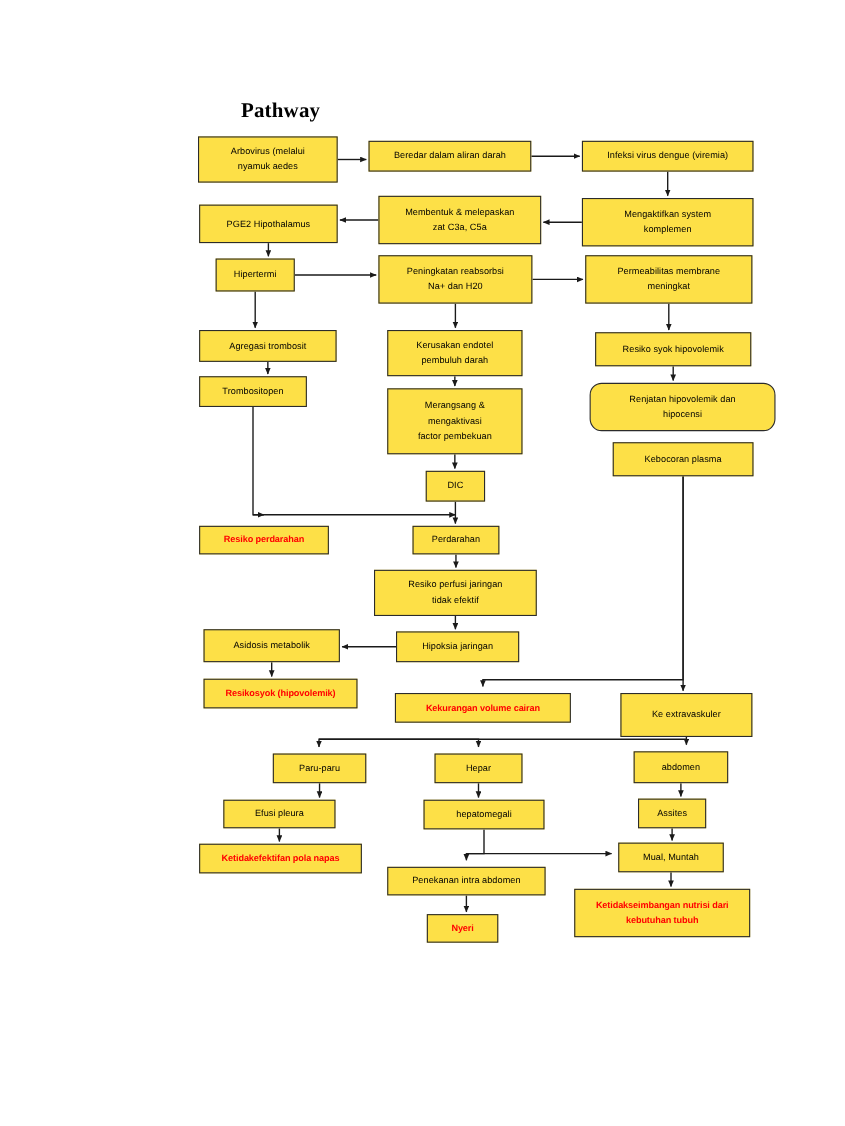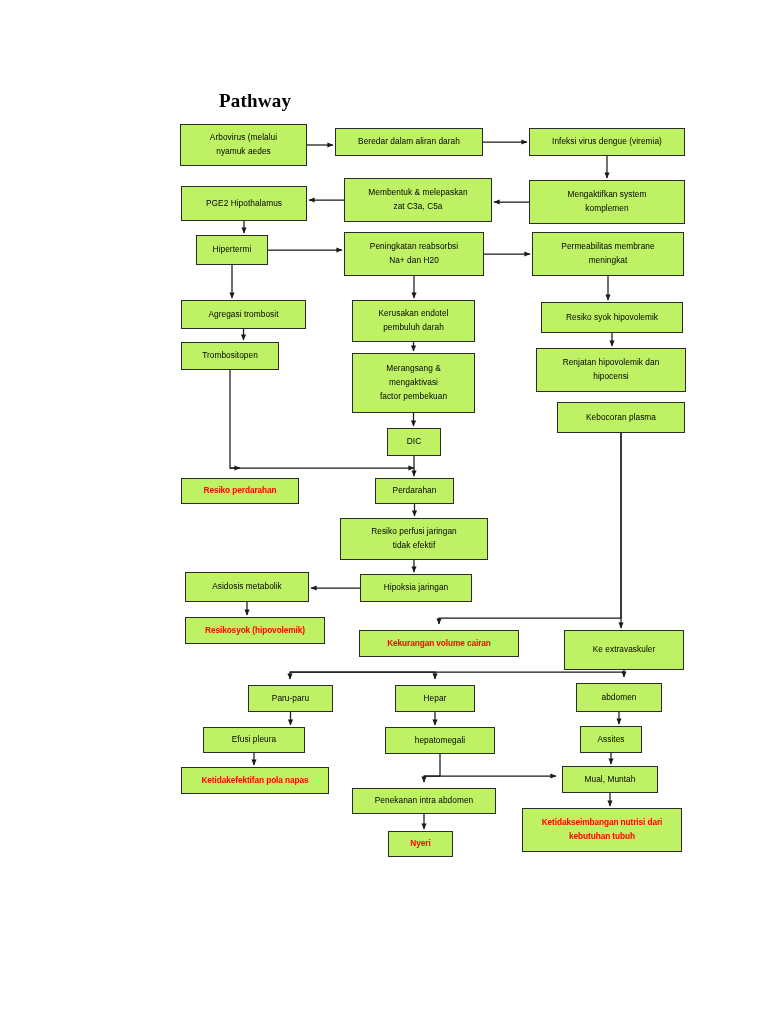--- a/index.html
+++ b/index.html
@@ -39,21 +39,21 @@
     font-weight: bold;
     font-size: 19px;
     letter-spacing: 0.2px;
     color: #000;
     white-space: nowrap;
   }
   .node {
     position: absolute;
     box-sizing: border-box;
     border: 1px solid #2b2b2b;
-    background: #bef264;
+    background: #fde047;
     display: flex;
     align-items: center;
     justify-content: center;
     text-align: center;
     font-size: 8.3px;
     line-height: 1.65;
     color: #000000;
     padding: 1px 3px;
     letter-spacing: 0.05px;
     z-index: 2;
@@ -157,21 +157,21 @@
       </div>
       <div class="node" style="left: 541px; top: 302px; width: 142px; height: 31px;">
         <span class="lbl">Resiko syok hipovolemik</span>
       </div>
       <div class="node" style="left: 181px; top: 342px; width: 98px; height: 28px;">
         <span class="lbl">Trombositopen</span>
       </div>
       <div class="node" style="left: 352px; top: 353px; width: 123px; height: 60px;">
         <span class="lbl">Merangsang &amp;<br>mengaktivasi<br>factor pembekuan</span>
       </div>
-      <div class="node" style="left: 536px; top: 348px; width: 150px; height: 44px;">
+      <div class="node" style="left: 536px; top: 348px; width: 169px; height: 44px; border-radius: 11px;">
         <span class="lbl">Renjatan hipovolemik dan<br>hipocensi</span>
       </div>
       <div class="node" style="left: 557px; top: 402px; width: 128px; height: 31px;">
         <span class="lbl">Kebocoran plasma</span>
       </div>
       <div class="node" style="left: 387px; top: 428px; width: 54px; height: 28px;">
         <span class="lbl">DIC</span>
       </div>
       <div class="node red" style="left: 181px; top: 478px; width: 118px; height: 26px;">
         <span class="lbl">Resiko perdarahan</span>

